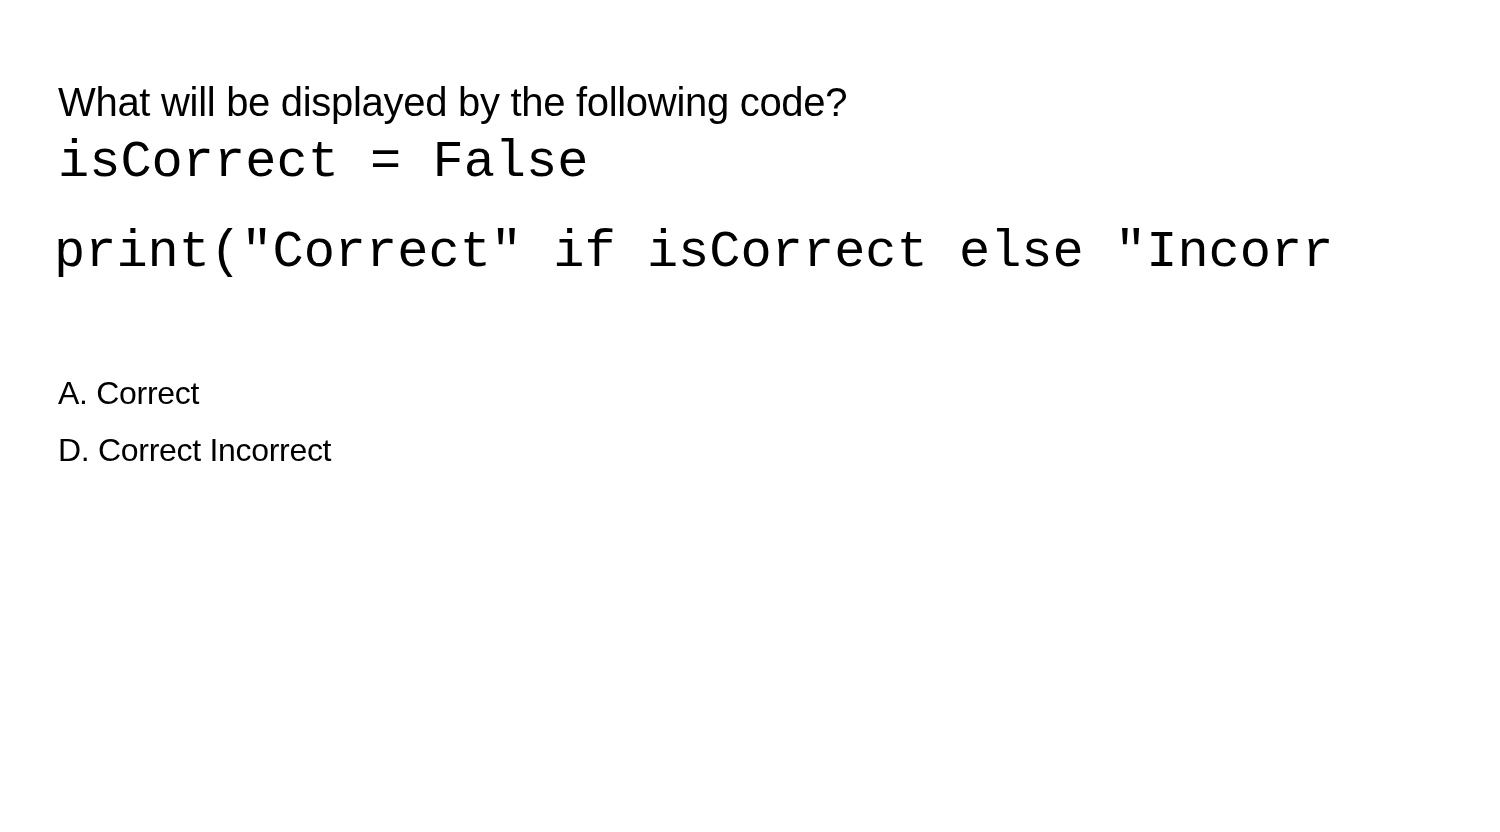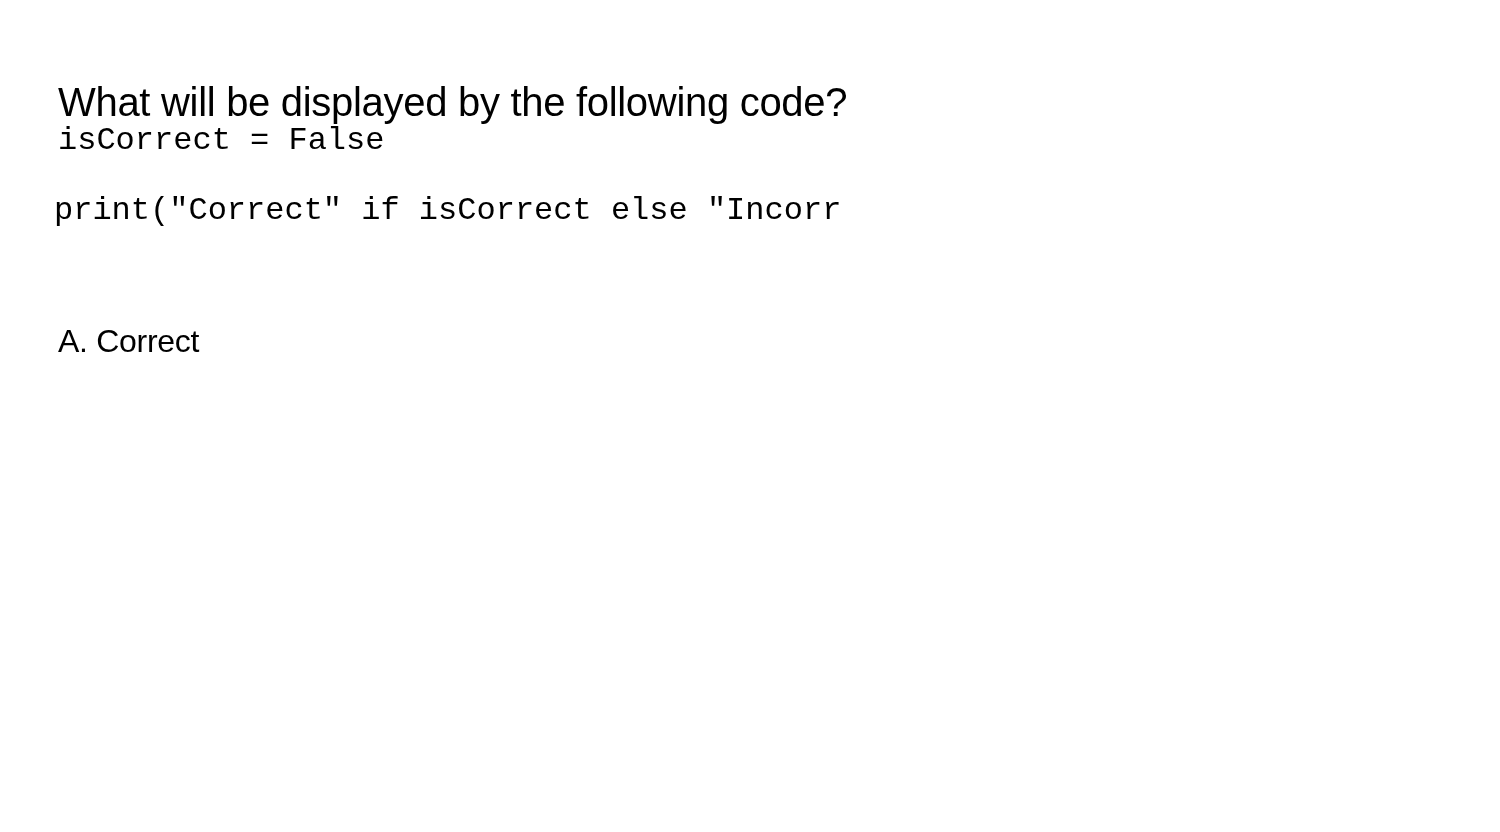--- a/index.html
+++ b/index.html
@@ -13,26 +13,26 @@
       background: #ffffff;
       font-family: -apple-system, BlinkMacSystemFont, "Segoe UI", Helvetica, Arial, sans-serif;
       color: #000000;
       overflow: hidden;
       padding-top: 80px;
       padding-left: 58px;
     }
     .question {
       font-size: 40px;
       font-weight: 400;
-      margin-bottom: 0;
+      margin-bottom: 12px;
       letter-spacing: -0.3px;
     }
     .code {
       font-family: "Courier New", Courier, monospace;
-      font-size: 32px;
+      font-size: 52px;
       font-weight: 400;
       line-height: 1.0;
       white-space: pre;
       letter-spacing: 0px;
     }
     .code-line1 {
       margin-bottom: 38px;
     }
     .code-line2 {
       margin-bottom: 96px;
@@ -50,13 +50,14 @@
 </head>
 <body>
 
 <div class="question">What will be displayed by the following code?</div>
 
 <div class="code code-line1">isCorrect = False</div>
 <div class="code code-line2">print("Correct" if isCorrect else "Incorr</div>
 
 <div class="options">
   <div class="option">A. Correct</div>
+  <div class="option">D. Correct Incorrect</div>
 </div>
 
 </body></html>

